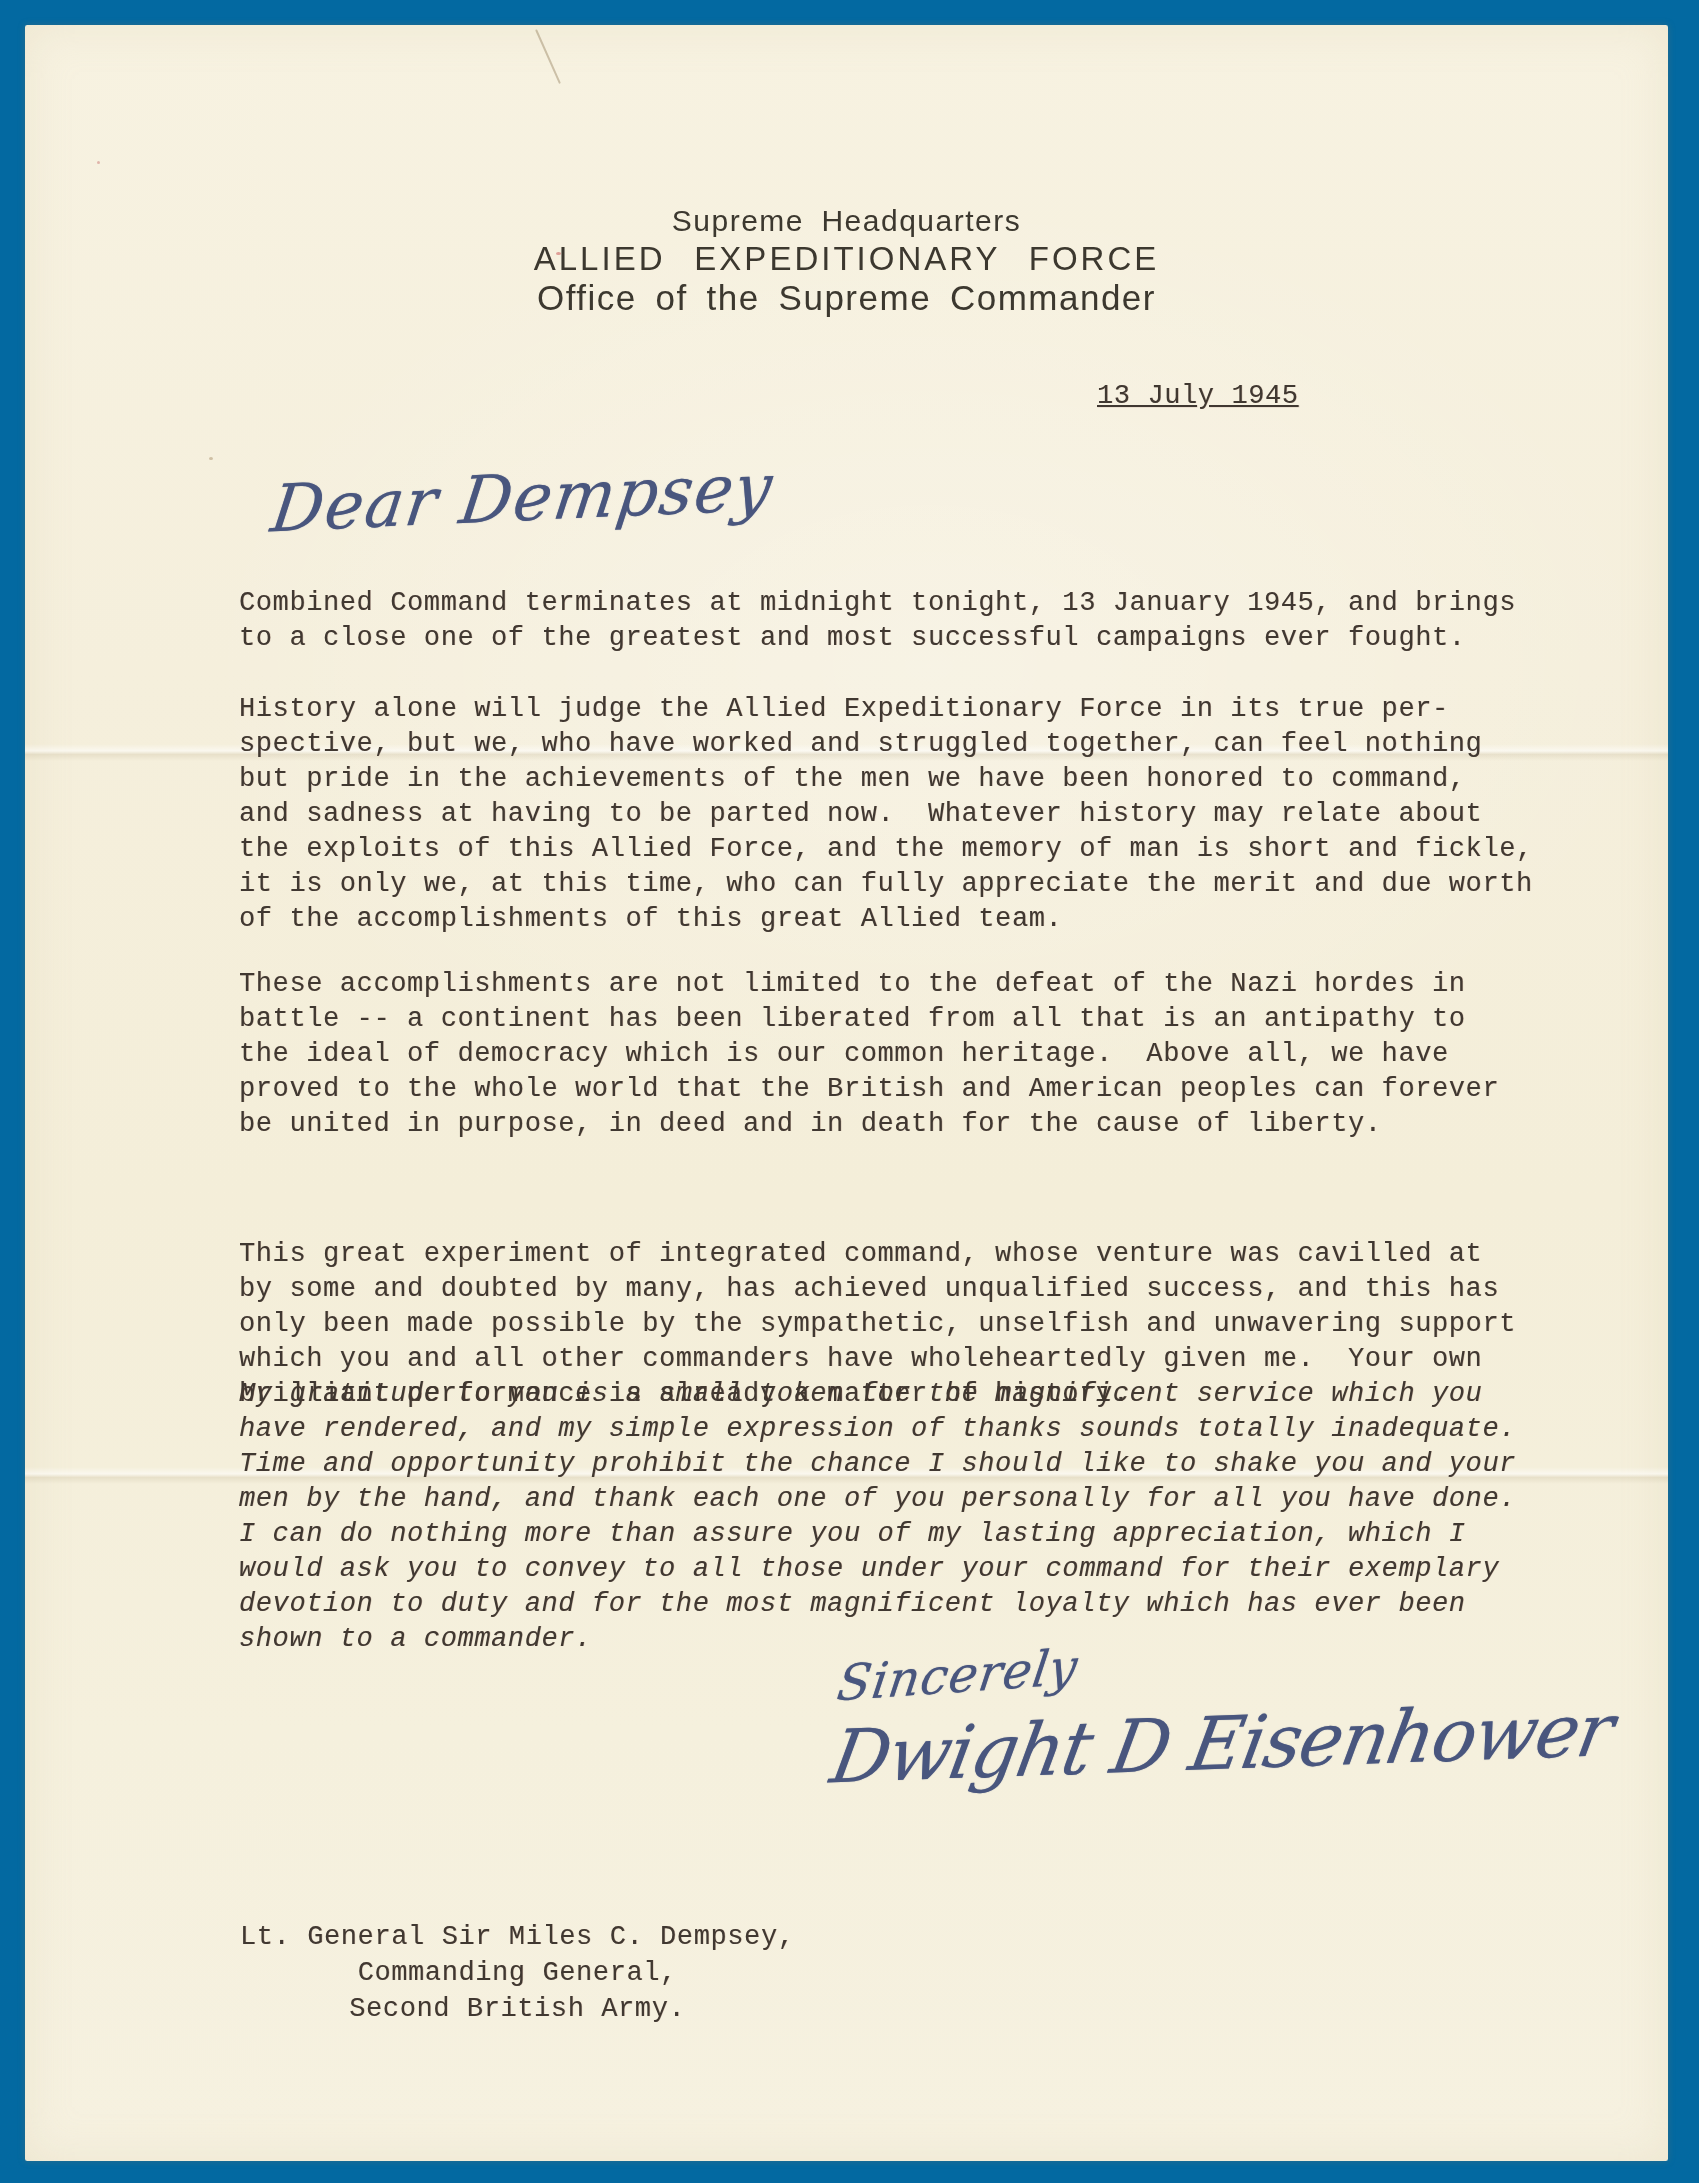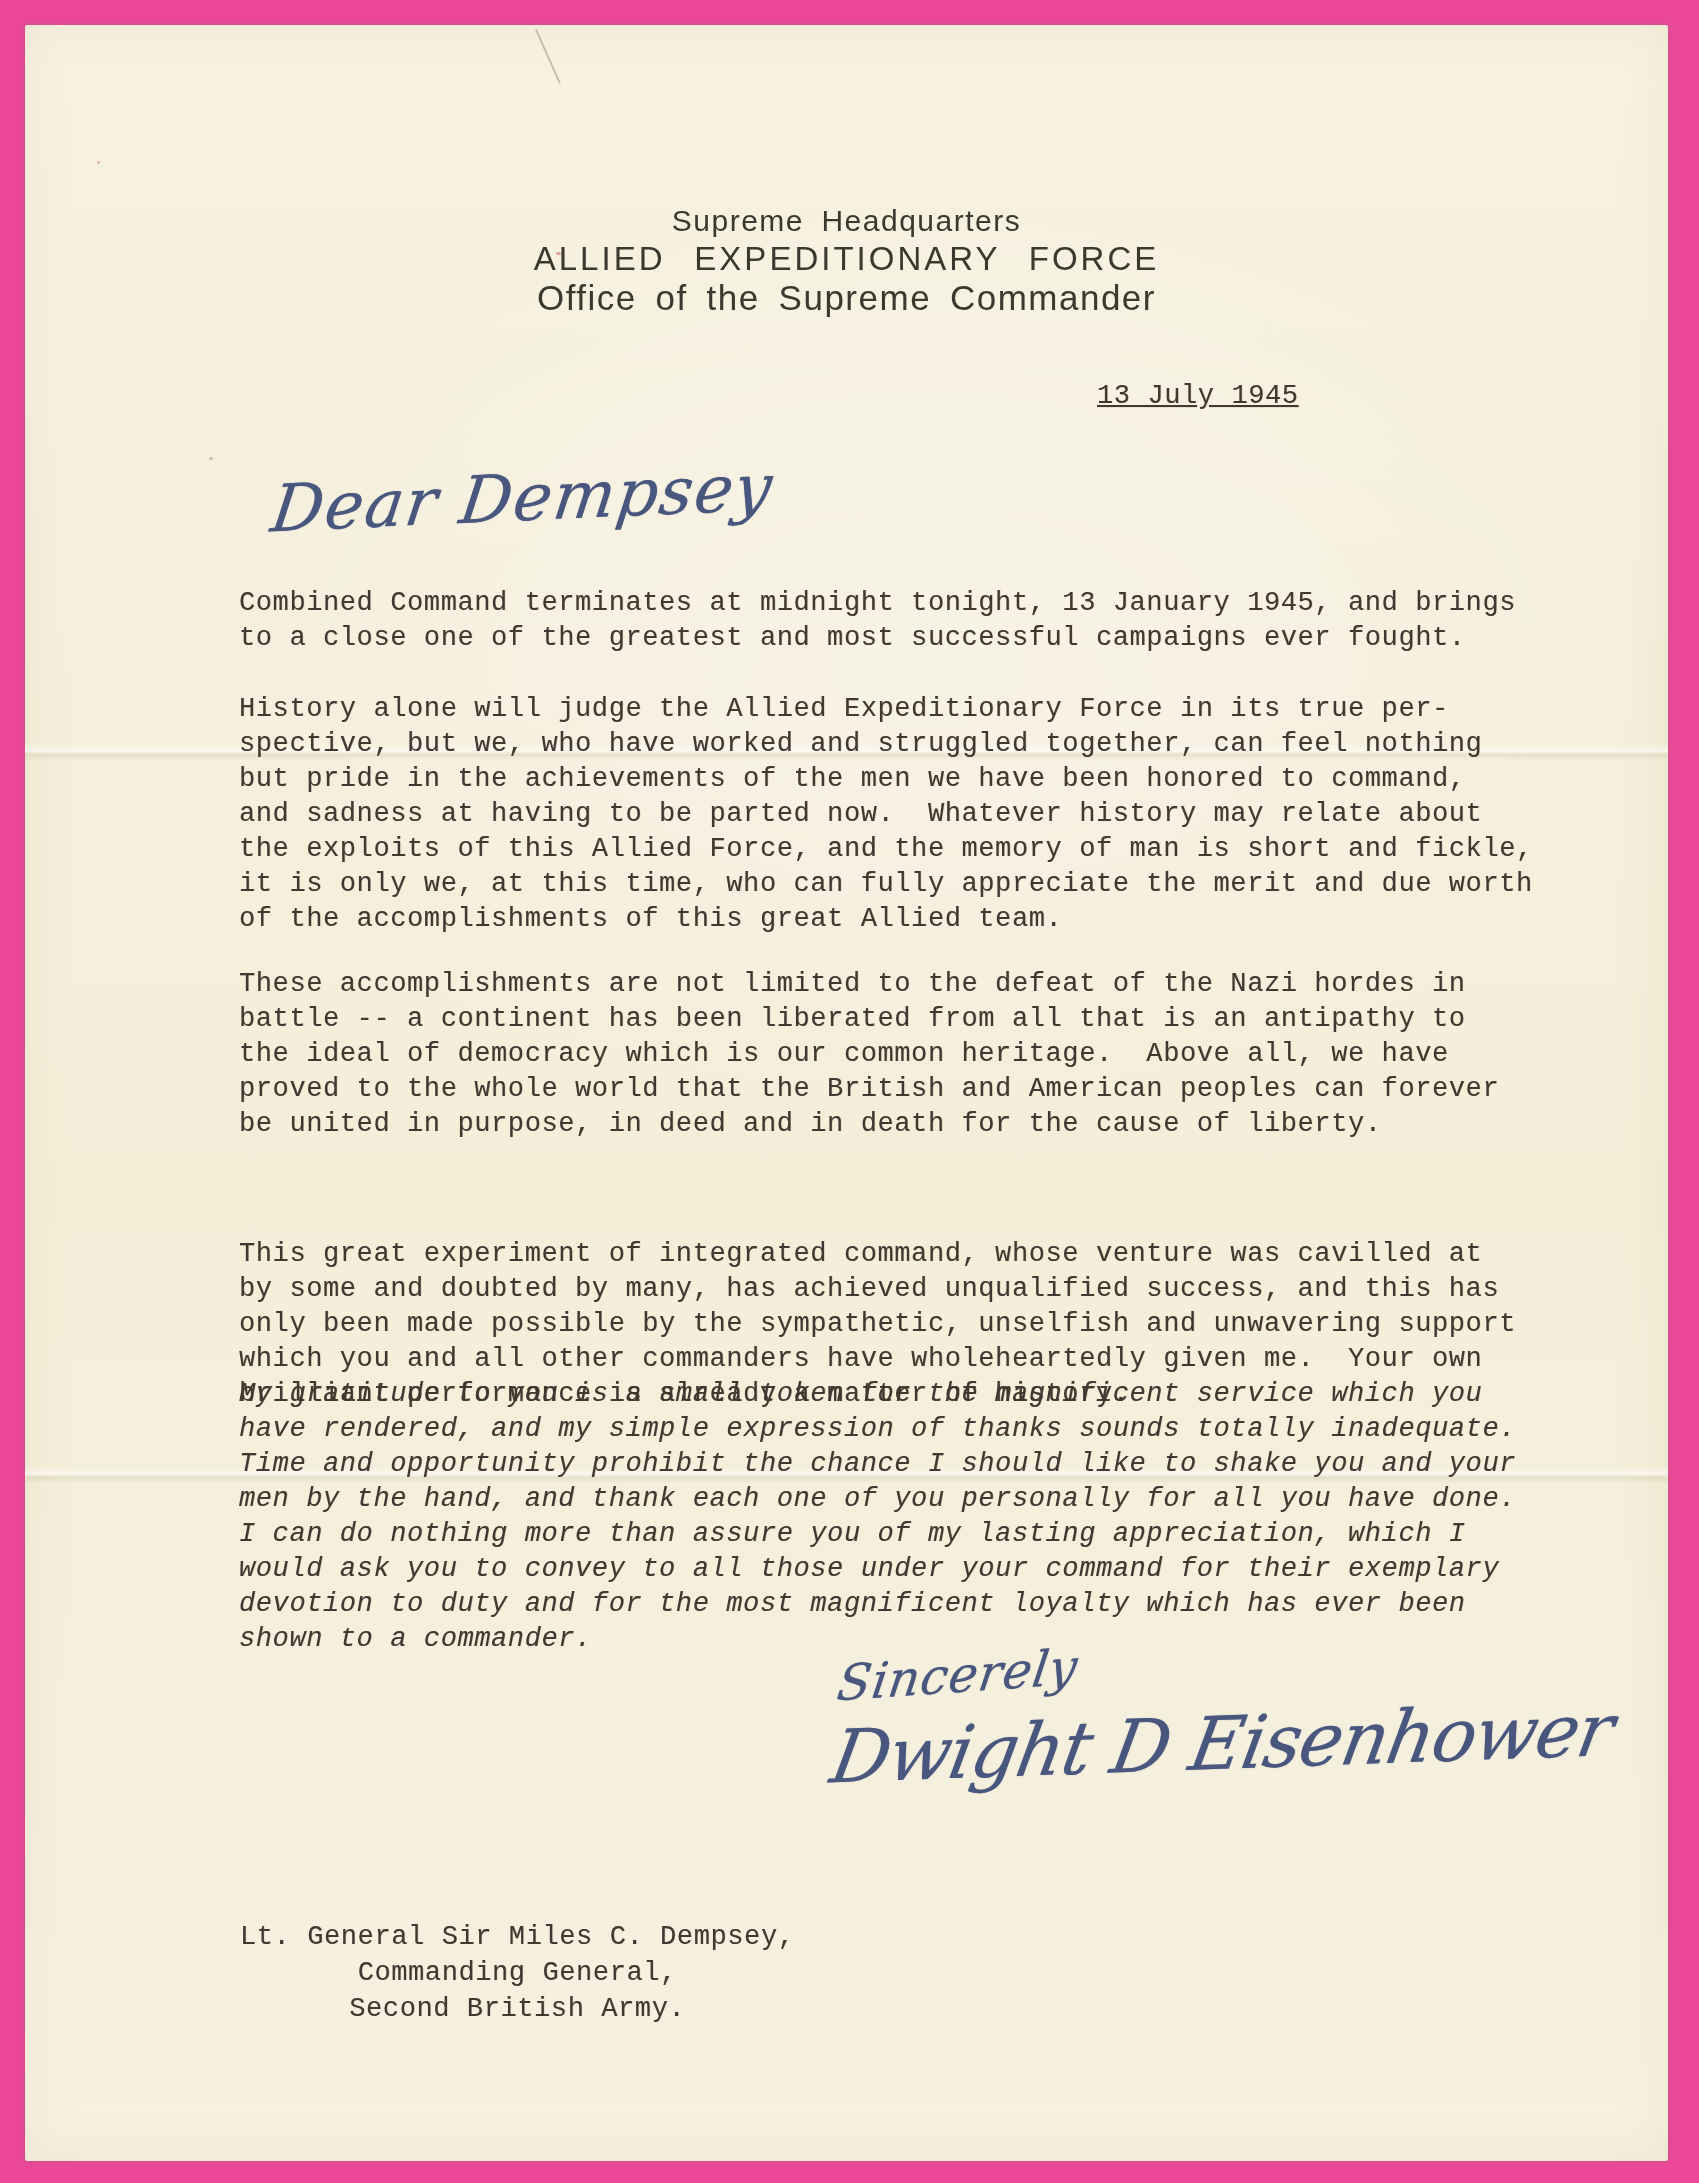--- a/index.html
+++ b/index.html
@@ -8,21 +8,21 @@
     width: 1700px;
     height: 2183px;
     background: #ffffff;
     overflow: hidden;
     font-family: "Liberation Sans", sans-serif;
   }
   .scan-area {
     position: relative;
     width: 1700px;
     height: 2183px;
-    background: #ec4899;
+    background: #0369a1;
   }
   .paper {
     position: absolute;
     left: 25px;
     top: 25px;
     width: 1643px;
     height: 2136px;
     background:
       radial-gradient(ellipse 1061px 682px at 55% 30%, rgba(255,255,255,0.25), rgba(255,255,255,0) 70%),
       linear-gradient(180deg, #f7f2e1 0%, #f5efdc 30%, #f4eed9 55%, #f5f0dd 80%, #f6f1e0 100%);

